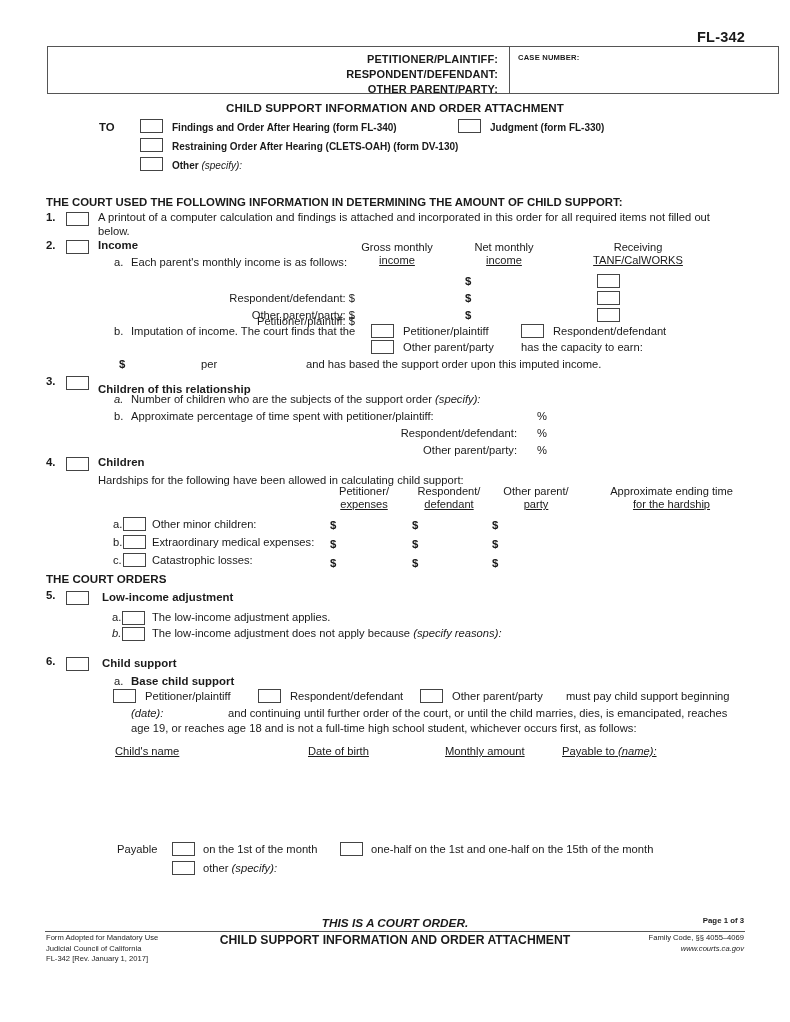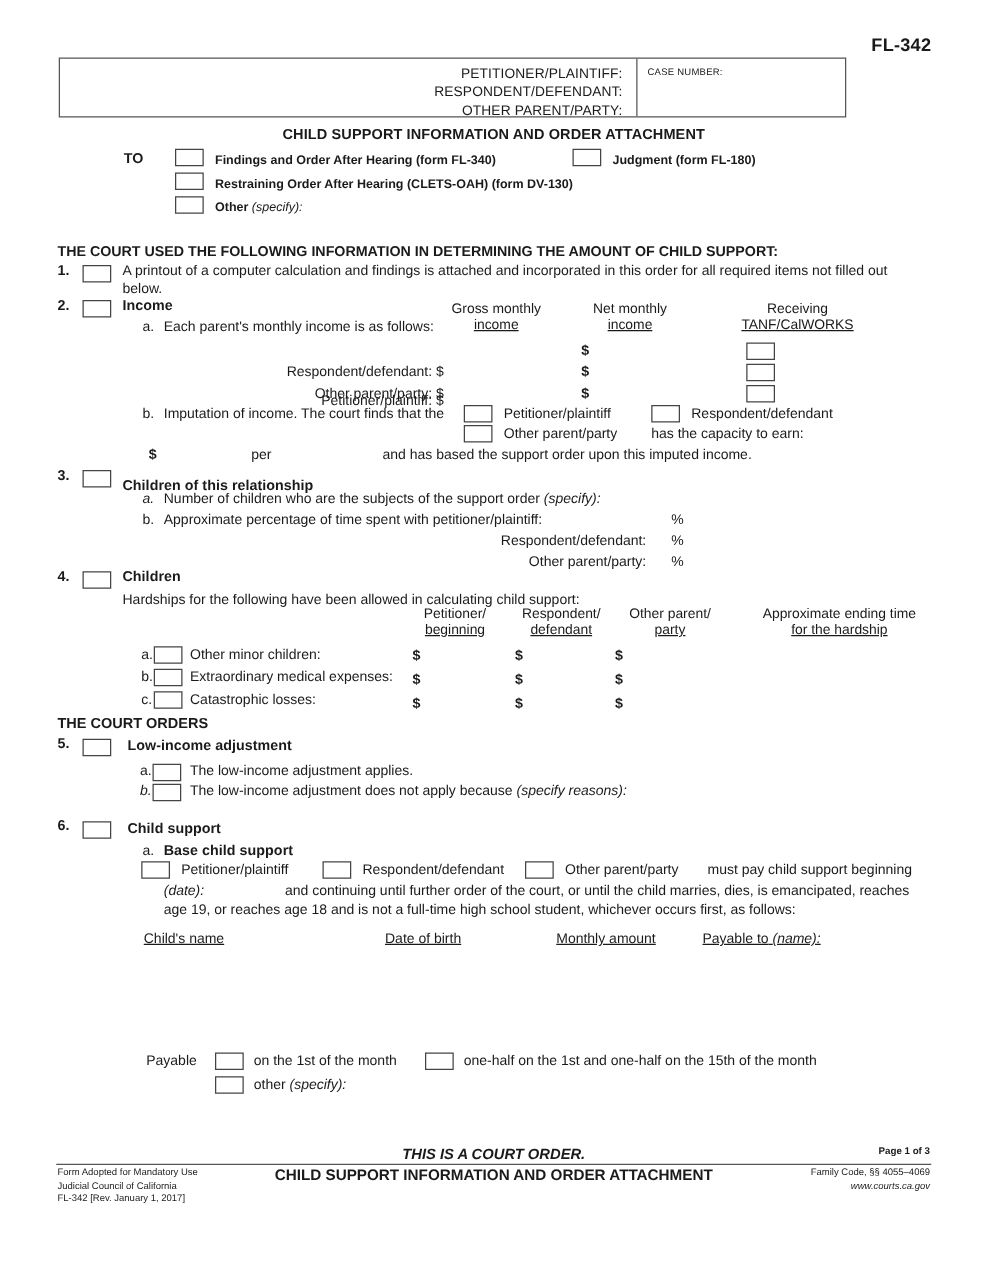--- a/index.html
+++ b/index.html
@@ -41,24 +41,25 @@
     right: 45px;
     top: 29px;
     font-size: 14.5px;
     font-weight: bold;
     letter-spacing: 0.2px;
   }
   
   #caption-box {
     left: 47px;
     top: 46px;
-    width: 630px;
+    width: 732px;
     height: 48px;
     border: 1.2px solid #555;
     box-sizing: border-box;
+    font-weight: bold;
   }
   #caption-divider {
     position: absolute;
     left: 461px;
     top: 0;
     width: 0;
     height: 100%;
     border-left: 1.2px solid #555;
   }
   .party-row {
@@ -172,21 +173,21 @@
   </div>
 
   <div class="abs" id="doc-title">CHILD SUPPORT INFORMATION AND ORDER ATTACHMENT</div>
 
   <div class="abs" id="to-label">TO</div>
 
   <div class="abs to-row" style="left:140px; top:119px;">
     <span class="cb"></span><span>Findings and Order After Hearing (form FL-340)</span>
   </div>
   <div class="abs to-row" style="left:458px; top:119px;">
-    <span class="cb"></span><span>Judgment (form FL-180)</span>
+    <span class="cb"></span><span>Judgment (form FL-330)</span>
   </div>
   <div class="abs to-row" style="left:140px; top:138px;">
     <span class="cb"></span><span>Restraining Order After Hearing (CLETS-OAH) (form DV-130)</span>
   </div>
   <div class="abs to-row" style="left:140px; top:157px;">
     <span class="cb"></span><span>Other</span><span class="i" style="font-weight:normal;">&nbsp;</span><span class="i" style="font-weight:normal;">(specify):</span>
   </div>
 
   <div class="abs b" style="left:46px; top:196px; font-size:11.4px;">THE COURT USED THE FOLLOWING INFORMATION IN DETERMINING THE AMOUNT OF CHILD SUPPORT:</div>
 
@@ -262,21 +263,21 @@
   <div class="pct" style="left:537px; top:444px;">%</div>
 
   <div class="abs num" style="left:46px; top:456px;">4.</div>
   <div class="abs" style="left:66px; top:457px;"><span class="cb"></span></div>
   <div class="abs section-head" style="left:98px; top:456px;">Children</div>
 
   <div class="abs body-text" style="left:98px; top:474px;">Hardships for the following have been allowed in calculating child support:</div>
 
   <div class="col-head" style="left:322px; top:485px; width:84px;">
     <span>Petitioner/</span><br>
-    <span class="u">beginning</span>
+    <span class="u">expenses</span>
   </div>
   <div class="col-head" style="left:404px; top:485px; width:90px;">
     <span>Respondent/</span><br>
     <span class="u">defendant</span>
   </div>
   <div class="col-head" style="left:491px; top:485px; width:90px;">
     <span>Other parent/</span><br>
     <span class="u">party</span>
   </div>
   <div class="col-head" style="left:589px; top:485px; width:165px;">

